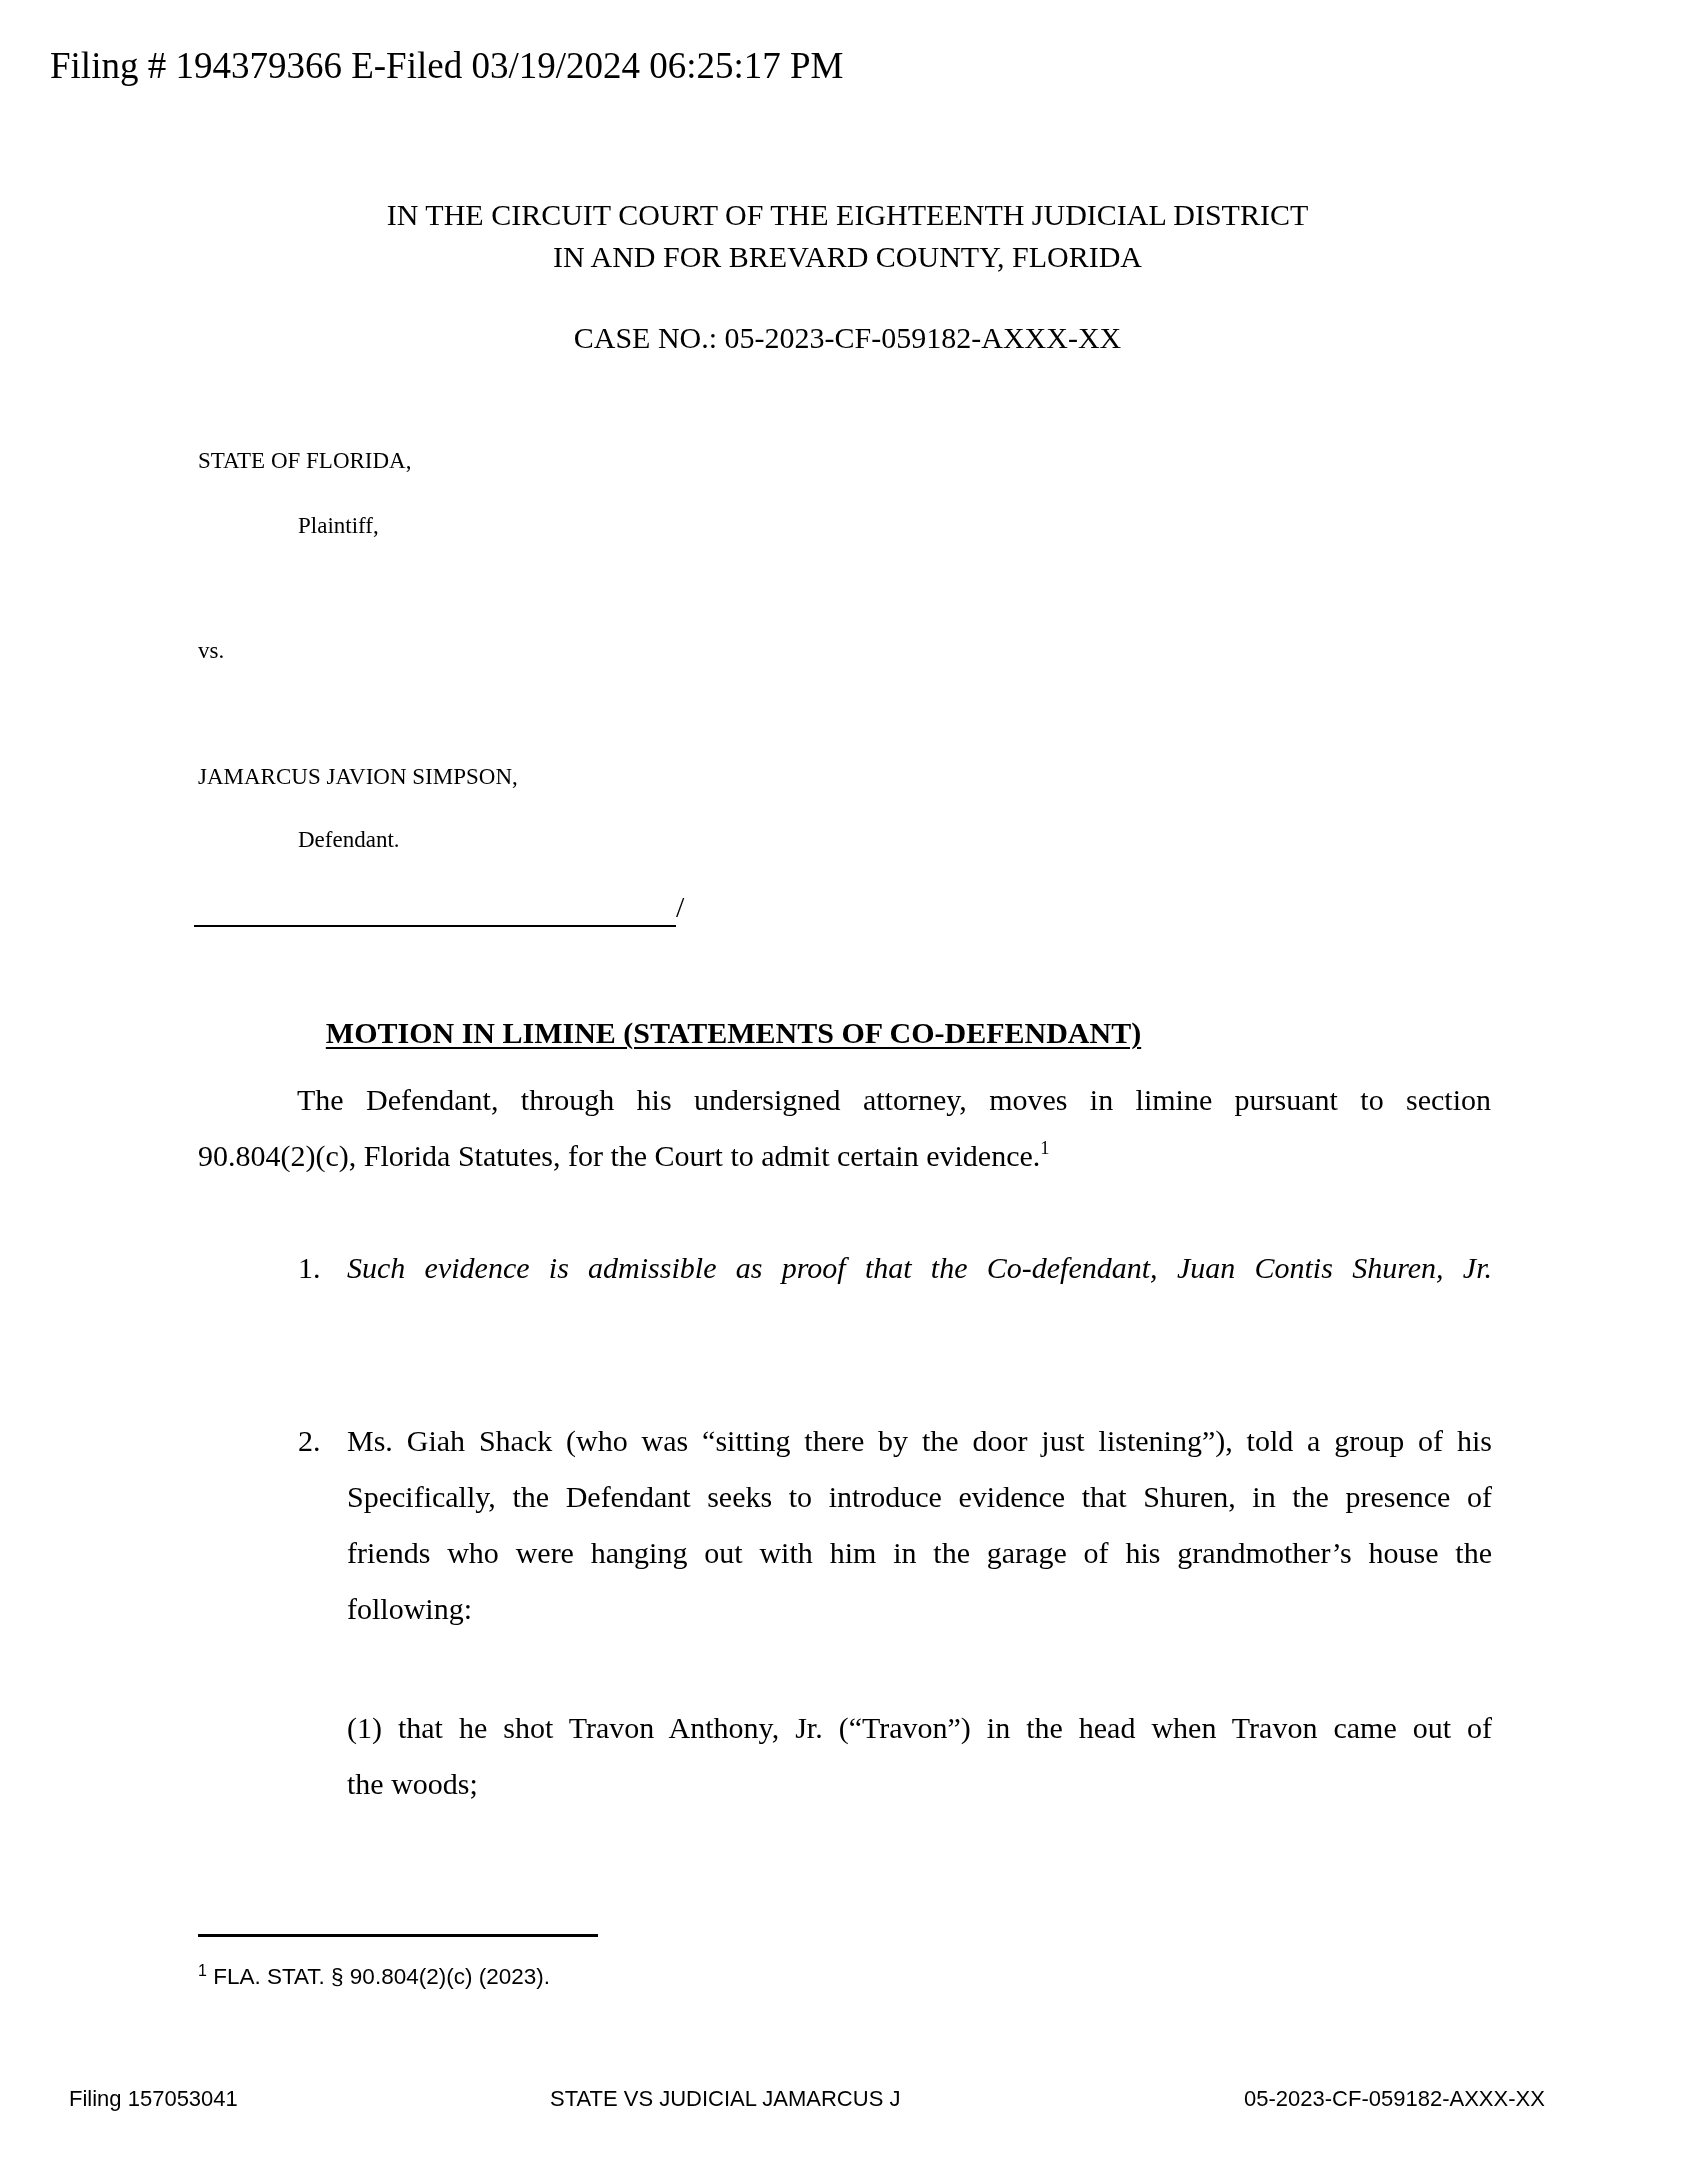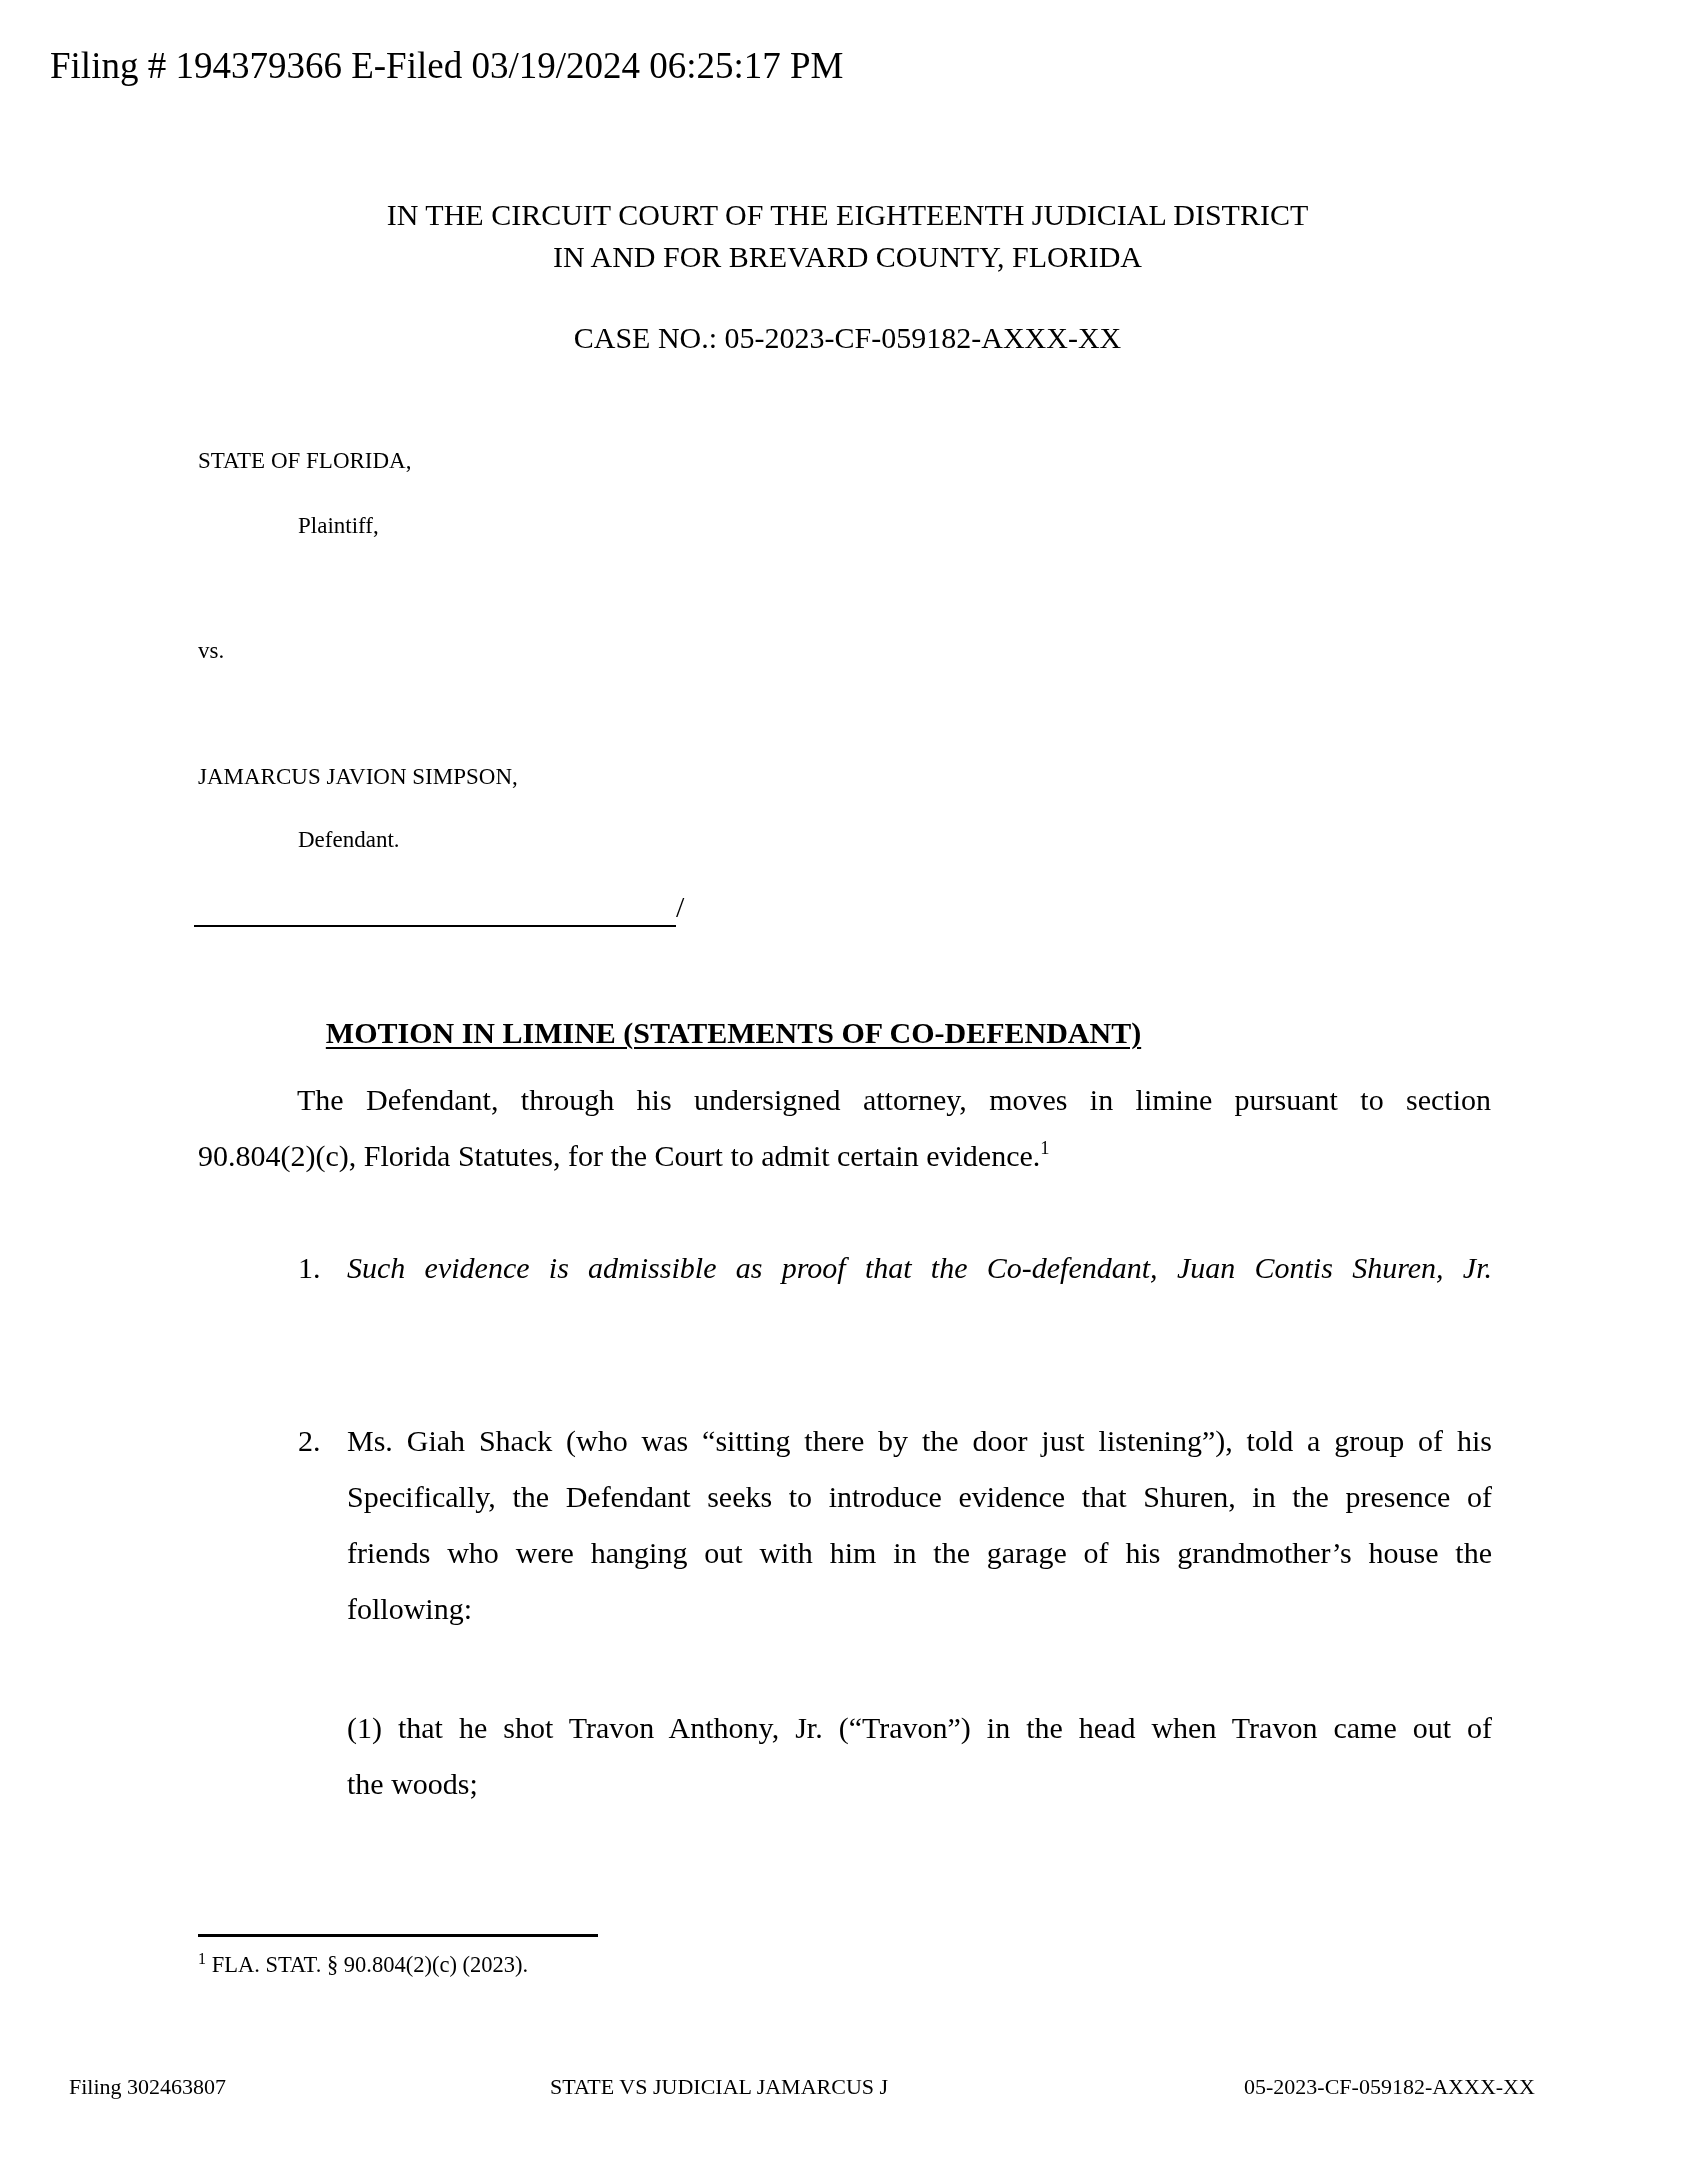--- a/index.html
+++ b/index.html
@@ -2,21 +2,21 @@
 <html style="font-size:10.6px"><head>
 <meta charset="utf-8">
 <style>
   html, body { margin: 0; padding: 0; background: #ffffff; }
   body {
     width: 1687px; height: 2183px; position: relative; overflow: hidden;
     font-family: "Liberation Serif", "DejaVu Serif", serif; color: #000;
   }
   .abs { position: absolute; white-space: nowrap; }
   .serif { font-family: "Liberation Serif", "DejaVu Serif", serif; }
-  .sans { font-family: Liberation Serif, serif; }
+  .sans { font-family: Liberation Sans, sans-serif; margin-top: 12px; }
 
   #efiled-header { left: 50px; top: 44px; font-size: 37px; }
 
   .caption-line { left: 0; width: 1687px; text-align: center; font-size: 30px; }
   #court-line-1 { top: 198px; left: 4px; }
   #court-line-2 { top: 240px; left: 4px; }
   #case-no { top: 321px; left: 4px; }
 
   .party { font-size: 23px; }
   #plaintiff-name { left: 198px; top: 448px; }
@@ -100,16 +100,16 @@
 </div>
 
 <div id="subitem-1-body" class="item-body">
   <span class="line justify-line">(1) that he shot Travon Anthony, Jr. (“Travon”) in the head when Travon came out of</span>
   <span class="line">the woods;</span>
 </div>
 
 <div id="footnote-rule"></div>
 <div id="footnote" class="abs sans"><sup>1</sup><span> FLA. STAT. § 90.804(2)(c) (2023).</span></div>
 
-<div id="footer-left" class="abs sans footer">Filing 302463807</div>
+<div id="footer-left" class="abs sans footer">Filing 157053041</div>
 <div id="footer-center" class="abs sans footer">STATE VS JUDICIAL JAMARCUS J</div>
 <div id="footer-right" class="abs sans footer">05-2023-CF-059182-AXXX-XX</div>
 
 
 </body></html>

